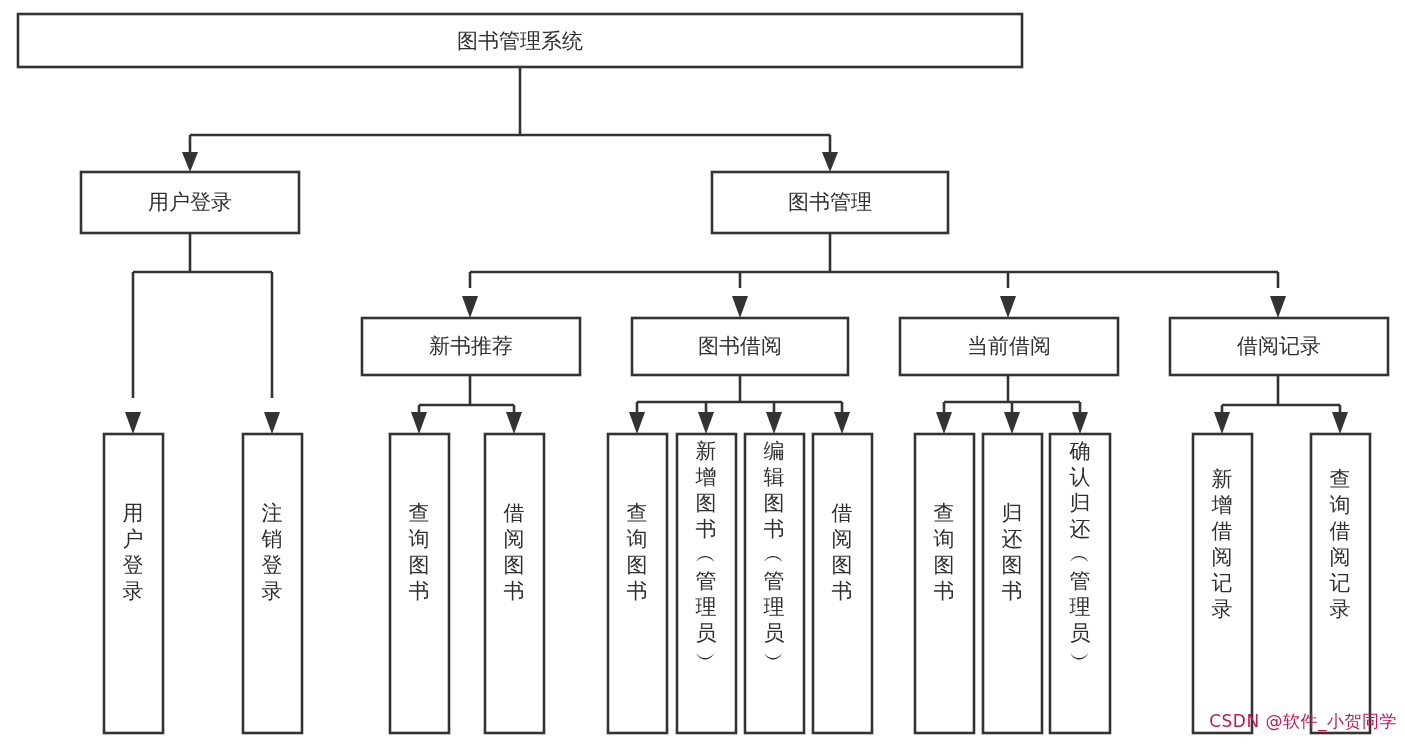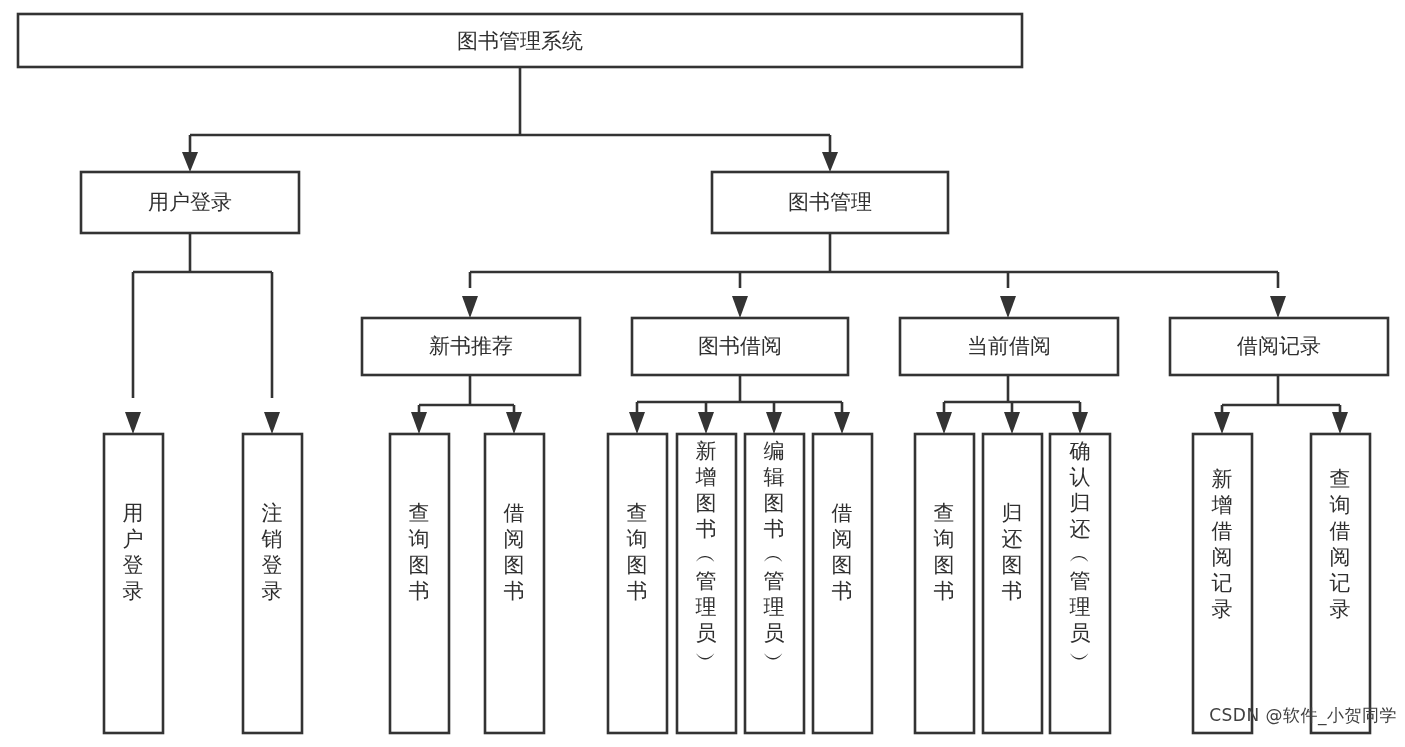--- a/index.html
+++ b/index.html
@@ -42,24 +42,24 @@
     stroke-width: 2.6;
     fill: none;
   }
   .arrow-head {
     fill: #333333;
     stroke: none;
   }
   .watermark {
     position: absolute;
     right: 8px;
-    bottom: 20px;
+    bottom: 14px;
     font-family: "DejaVu Sans", "Liberation Sans", sans-serif;
     font-size: 17px;
-    color: #404040;
+    color: #be185d;
     letter-spacing: 0.5px;
     white-space: nowrap;
     pointer-events: none;
   }
 </style>
 </head>
 <body>
 
 <svg id="diagram" viewBox="0 0 1405 747" xmlns="http://www.w3.org/2000/svg">
 

